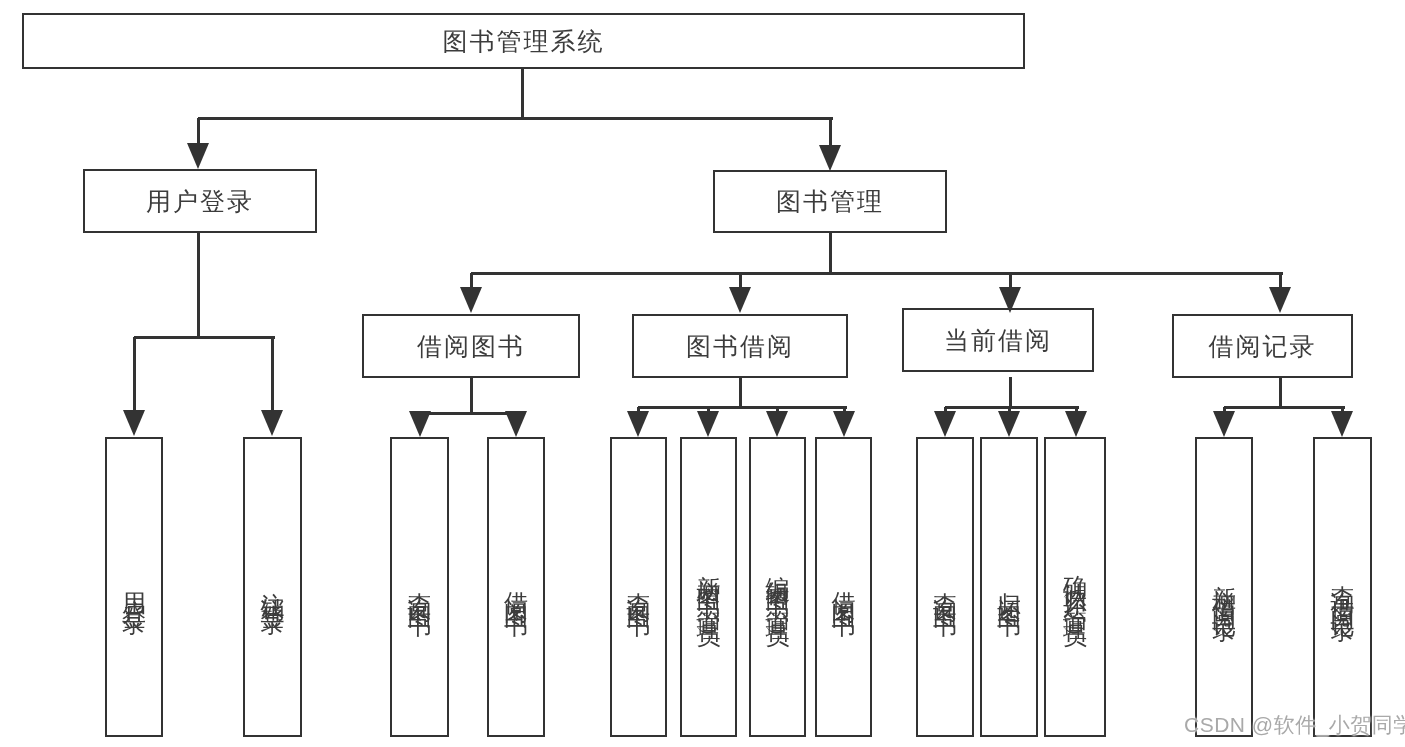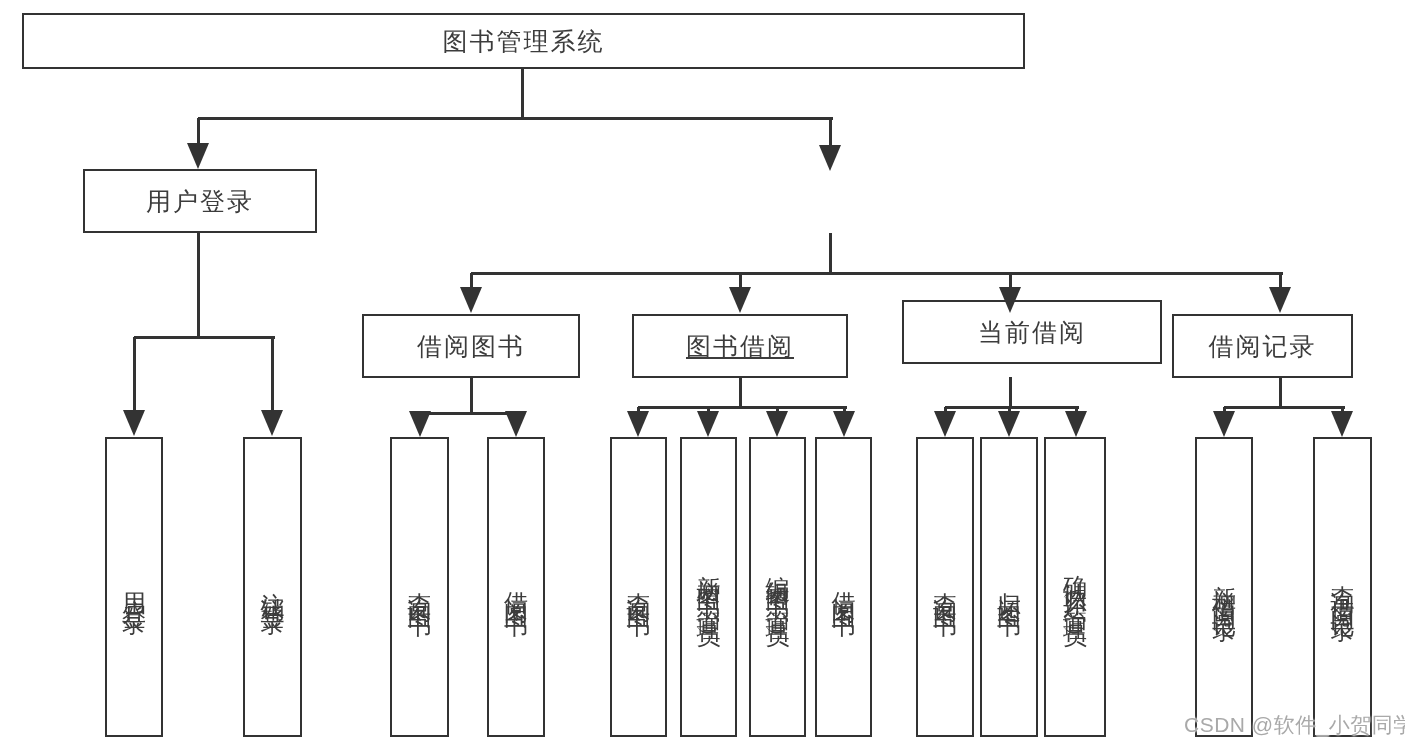--- a/index.html
+++ b/index.html
@@ -58,24 +58,25 @@
   }
 </style>
 </head>
 <body>
 
 <div id="diagram">
 
   <div class="box h" style="left:22px; top:13px; width:1003px; height:56px;">图书管理系统</div>
 
   <div class="box h" style="left:83px; top:169px; width:234px; height:64px;">用户登录</div>
+  <div class="box h" style="left:713px; top:170px; width:234px; height:63px;">图书管理</div>
 
   <div class="box h" style="left:362px; top:314px; width:218px; height:64px;">借阅图书</div>
-  <div class="box h" style="left:632px; top:314px; width:216px; height:64px;text-decoration:underline;">图书借阅</div>
-  <div class="box h" style="left:902px; top:300px; width:260px; height:64px;">当前借阅</div>
+  <div class="box h" style="left:632px; top:314px; width:216px; height:64px;">图书借阅</div>
+  <div class="box h" style="left:902px; top:308px; width:192px; height:64px;">当前借阅</div>
   <div class="box h" style="left:1172px; top:314px; width:181px; height:64px;">借阅记录</div>
 
   <div class="box v" style="left:105px; top:437px; width:58px; height:300px;">用户登录</div>
   <div class="box v" style="left:243px; top:437px; width:59px; height:300px;">注销登录</div>
 
   <div class="box v" style="left:390px; top:437px; width:59px; height:300px;">查询图书</div>
   <div class="box v" style="left:487px; top:437px; width:58px; height:300px;">借阅图书</div>
 
   <div class="box v" style="left:610px; top:437px; width:57px; height:300px;">查询图书</div>
   <div class="box v" style="left:680px; top:437px; width:57px; height:300px;">新增图书（管理员）</div>

